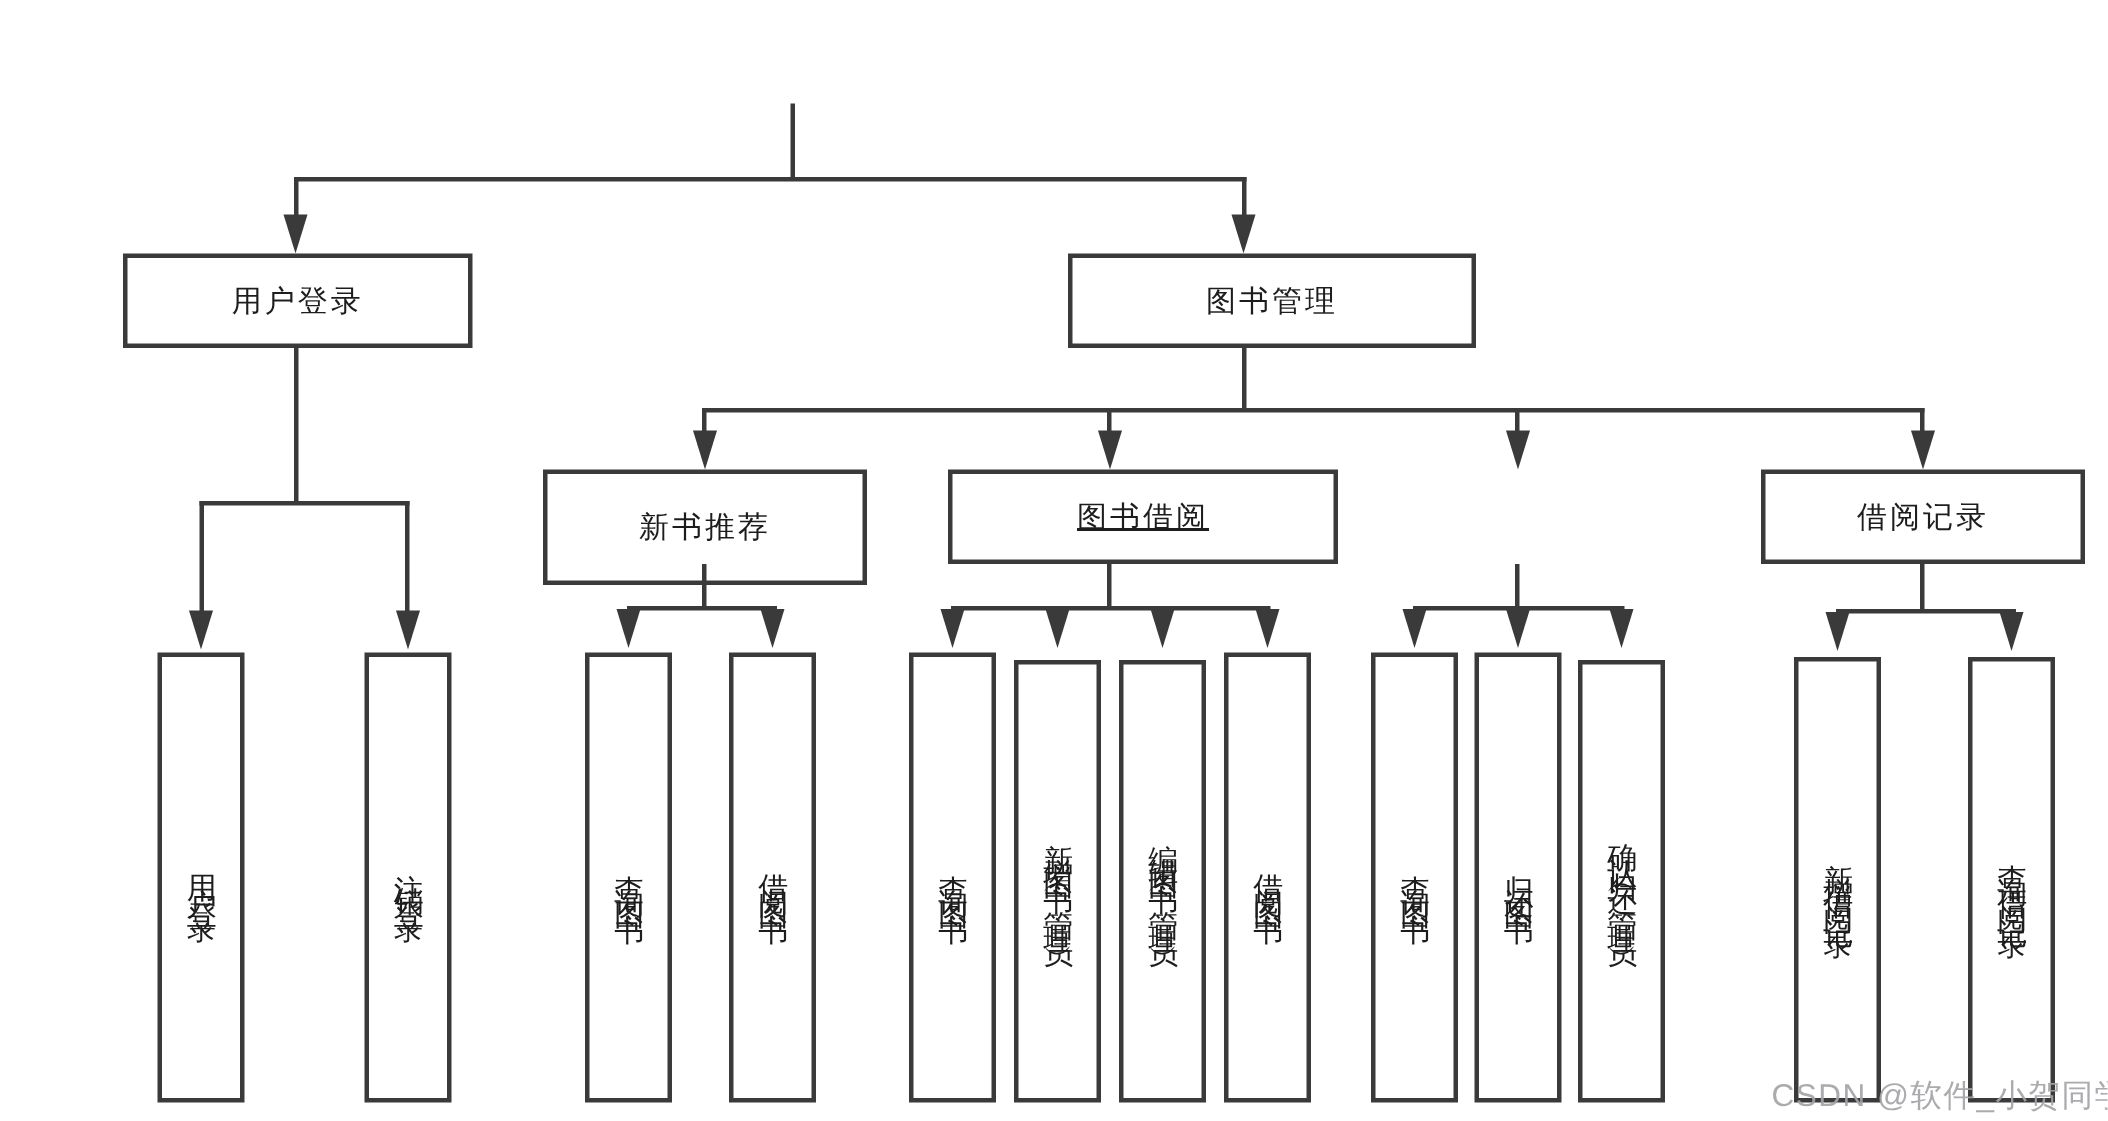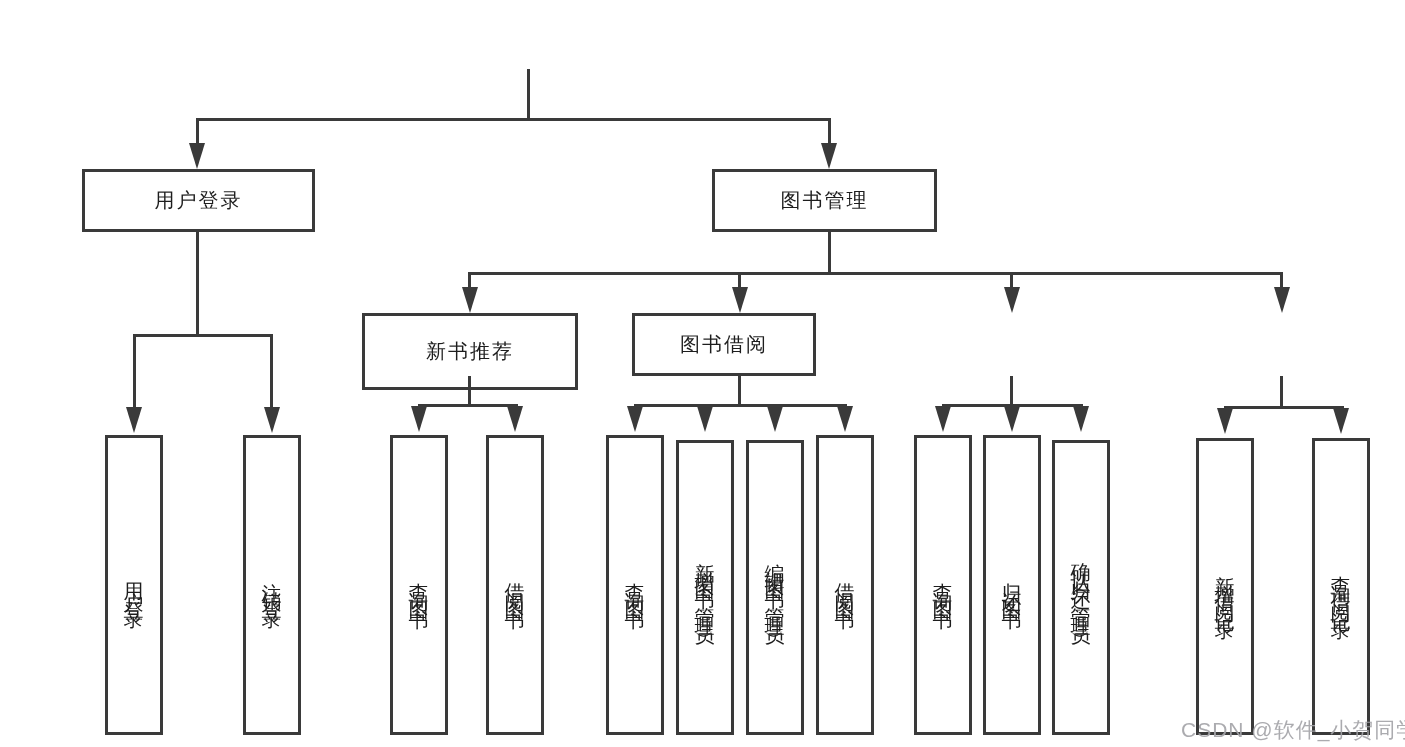--- a/index.html
+++ b/index.html
@@ -59,42 +59,43 @@
 
 
   <div class="vline" style="left:527px; top:69px; height:49px;"></div>
   <div class="hline" style="left:196px; top:118px; width:635px;"></div>
   <div class="vline" style="left:196px; top:118px; height:28px;"></div>
   <div class="arr" style="left:189px; top:143px;"></div>
   <div class="vline" style="left:828px; top:118px; height:28px;"></div>
   <div class="arr" style="left:821px; top:143px;"></div>
 
   <div class="box" style="left:82px; top:169px; width:233px; height:63px;">用户登录</div>
-  <div class="box" style="left:712px; top:169px; width:225px; height:63px;">图书管理</div>
+  <div class="box" style="left:712px; top:169px; width:272px; height:63px;">图书管理</div>
 
   <div class="vline" style="left:196px; top:232px; height:102px;"></div>
   <div class="hline" style="left:133px; top:334px; width:140px;"></div>
   <div class="vline" style="left:133px; top:334px; height:74px;"></div>
   <div class="arr" style="left:126px; top:407px;"></div>
   <div class="vline" style="left:270px; top:334px; height:74px;"></div>
   <div class="arr" style="left:264px; top:407px;"></div>
 
   <div class="vline" style="left:828px; top:232px; height:40px;"></div>
   <div class="hline" style="left:468px; top:272px; width:815px;"></div>
   <div class="vline" style="left:468px; top:272px; height:16px;"></div>
   <div class="arr" style="left:462px; top:287px;"></div>
   <div class="vline" style="left:738px; top:272px; height:16px;"></div>
   <div class="arr" style="left:732px; top:287px;"></div>
   <div class="vline" style="left:1010px; top:272px; height:16px;"></div>
   <div class="arr" style="left:1004px; top:287px;"></div>
   <div class="vline" style="left:1280px; top:272px; height:16px;"></div>
   <div class="arr" style="left:1274px; top:287px;"></div>
 
   <div class="box" style="left:362px; top:313px; width:216px; height:77px;">新书推荐</div>
-  <div class="box" style="left:632px; top:313px; width:184px; height:63px;">图书借阅</div>
+  <div class="box" style="left:632px; top:313px; width:260px; height:63px;text-decoration:underline;">图书借阅</div>
+  <div class="box" style="left:1174px; top:313px; width:216px; height:63px;">借阅记录</div>
 
   <div class="vline" style="left:468px; top:376px; height:28px;"></div>
   <div class="hline" style="left:418px; top:404px; width:100px;"></div>
   <div class="arr" style="left:411px; top:406px;"></div>
   <div class="arr" style="left:507px; top:406px;"></div>
 
   <div class="vline" style="left:738px; top:376px; height:28px;"></div>
   <div class="hline" style="left:634px; top:404px; width:213px;"></div>
   <div class="arr" style="left:627px; top:406px;"></div>
   <div class="arr" style="left:697px; top:406px;"></div>

